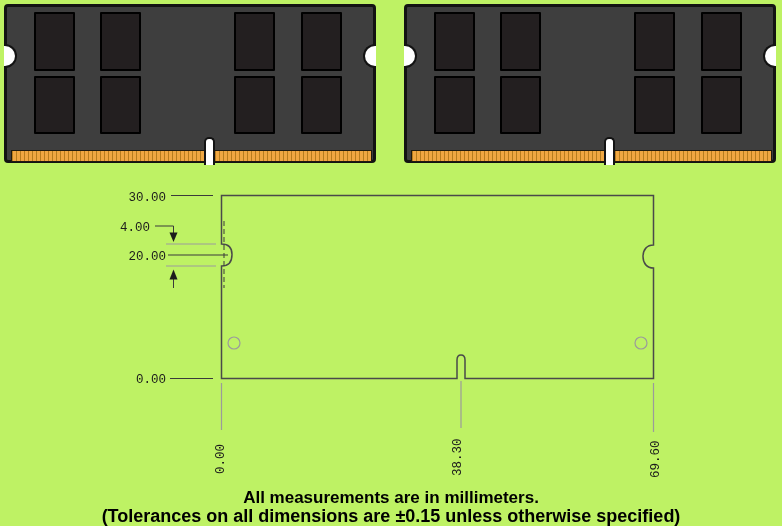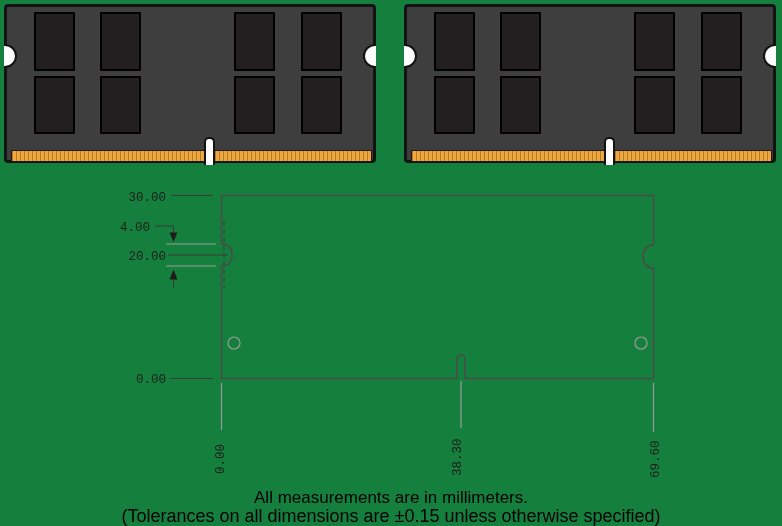--- a/index.html
+++ b/index.html
@@ -1,17 +1,17 @@
 <!DOCTYPE html>
 <html style="--pcb: #3e3e3e; --chip: #231f20; --board-edge: #131313; --gold: #f0a742; --pin-stripe: #b77c1d; --drawing-outline: #4a4a4a; --line: #3a3a3a; --ext-line: #9b9b9b; --dim-text: #1c1c1c;"><head>
 <meta charset="utf-8">
 <style>
   html,body{margin:0;padding:0;background:#fff;}
   #page{
-    position:relative;width:782px;height:526px;background:#15803d;overflow:hidden;
+    position:relative;width:782px;height:526px;background:#bef264;overflow:hidden;
     font-family:"Liberation Sans",sans-serif;
   }
   
   .module{position:absolute;top:4px;width:366px;height:153px;
     background:var(--pcb,#3e3e3e);
     border:3px solid var(--board-edge,#131313);
     border-radius:4px;}
   .module.m1{left:4px;}
   .module.m2{left:404px;}
   .chip{position:absolute;width:37px;height:55px;
@@ -35,21 +35,21 @@
   #drawing{position:absolute;left:0;top:0;}
   .outline{fill:none;stroke:var(--drawing-outline,#4a4a4a);stroke-width:1.5;}
   .hole{fill:none;stroke:var(--ext-line,#9b9b9b);stroke-width:1.2;}
   .dim{stroke:var(--line,#3a3a3a);stroke-width:1;fill:none;}
   .ext{stroke:var(--ext-line,#9b9b9b);stroke-width:1.2;fill:none;}
   .dash{stroke:var(--line,#3a3a3a);stroke-width:1;fill:none;stroke-dasharray:5 3;}
   .arrow{fill:var(--dim-text,#1c1c1c);stroke:none;}
   .dimtext{font-family:"Liberation Mono","DejaVu Sans Mono",monospace;
     font-size:12.5px;fill:var(--dim-text,#1c1c1c);}
   
-  .footer{position:absolute;left:0;width:782px;text-align:center;color:#000;}
+  .footer{position:absolute;left:0;width:782px;text-align:center;color:#000;font-weight:bold;}
   .footer.units{top:488px;font-size:17px;}
   .footer.tol{top:506px;font-size:18px;}
 </style>
 </head>
 <body>
 
 <div id="page">
 
   <div class="module m1">
     <div class="chip c1 r1"></div>

